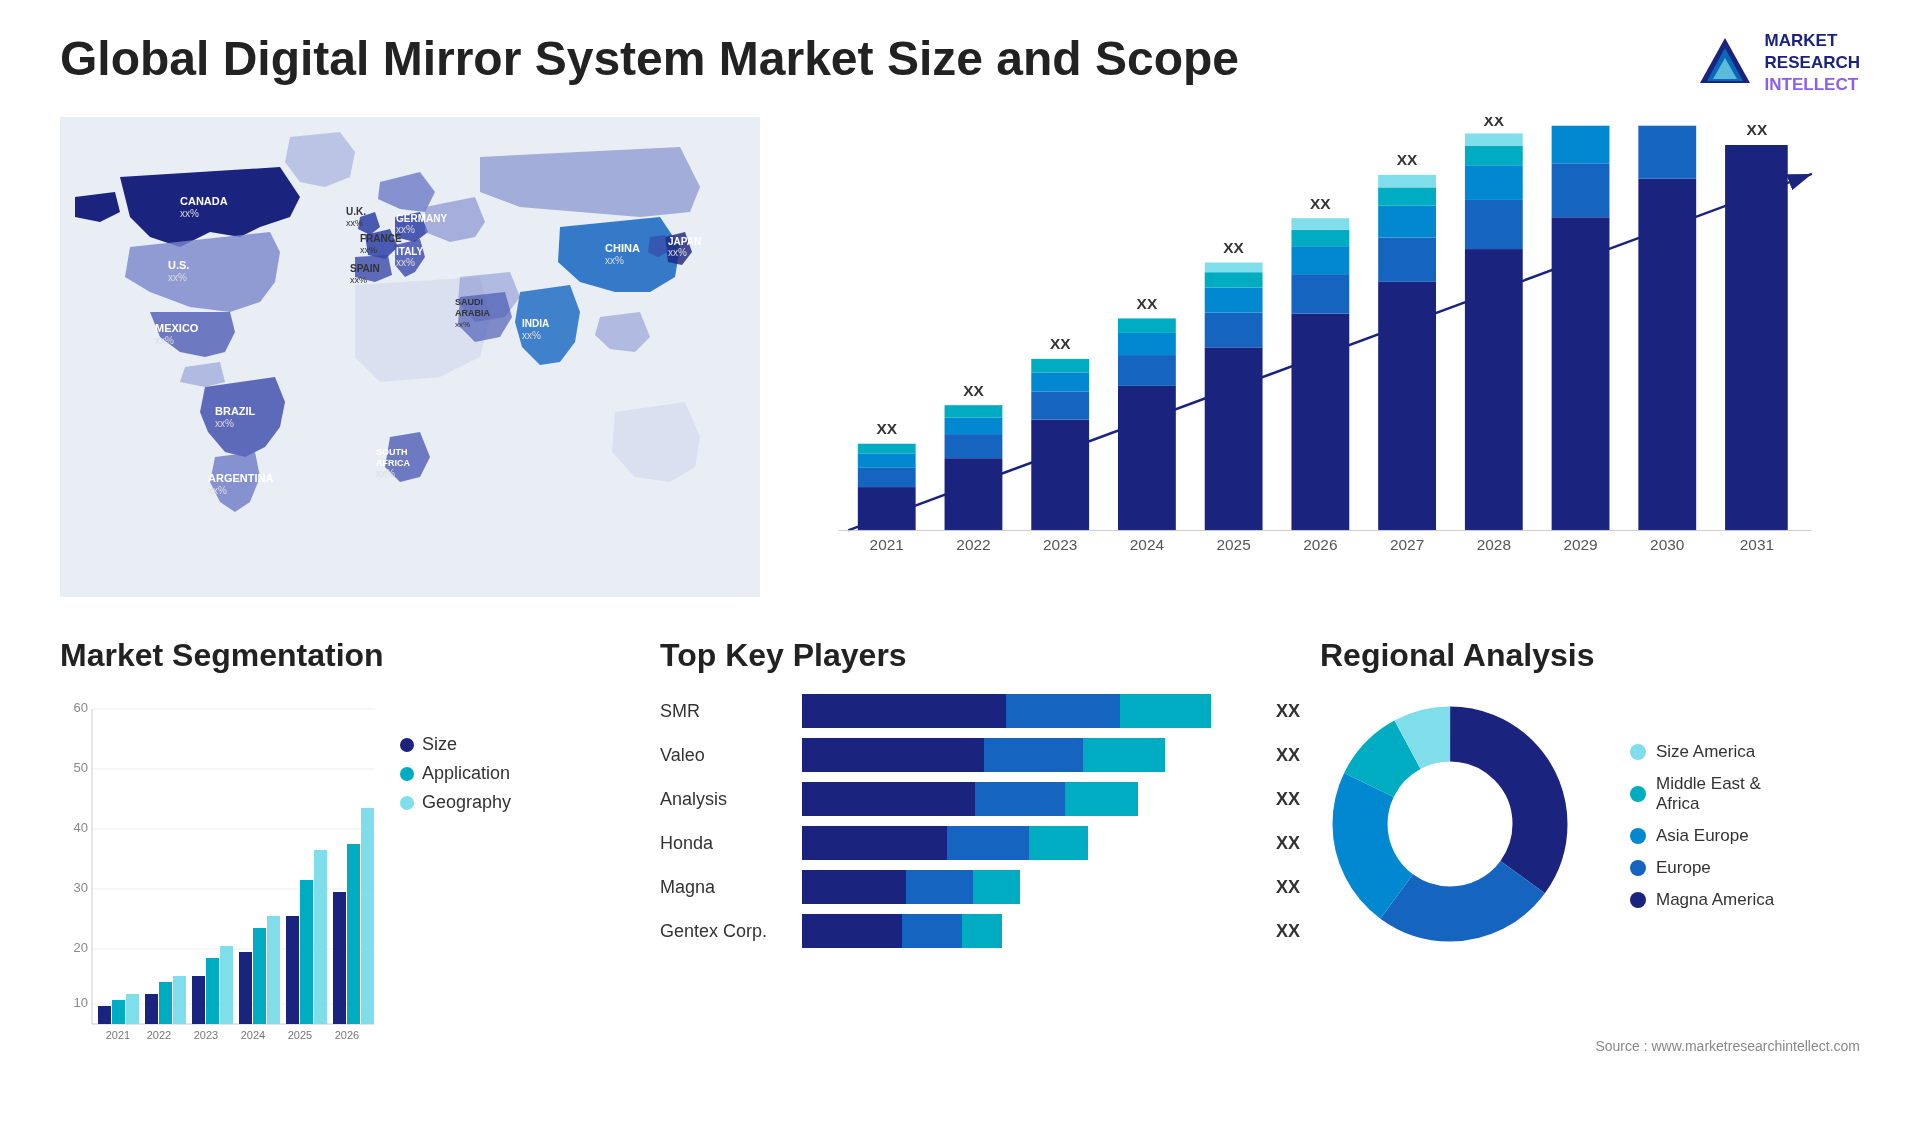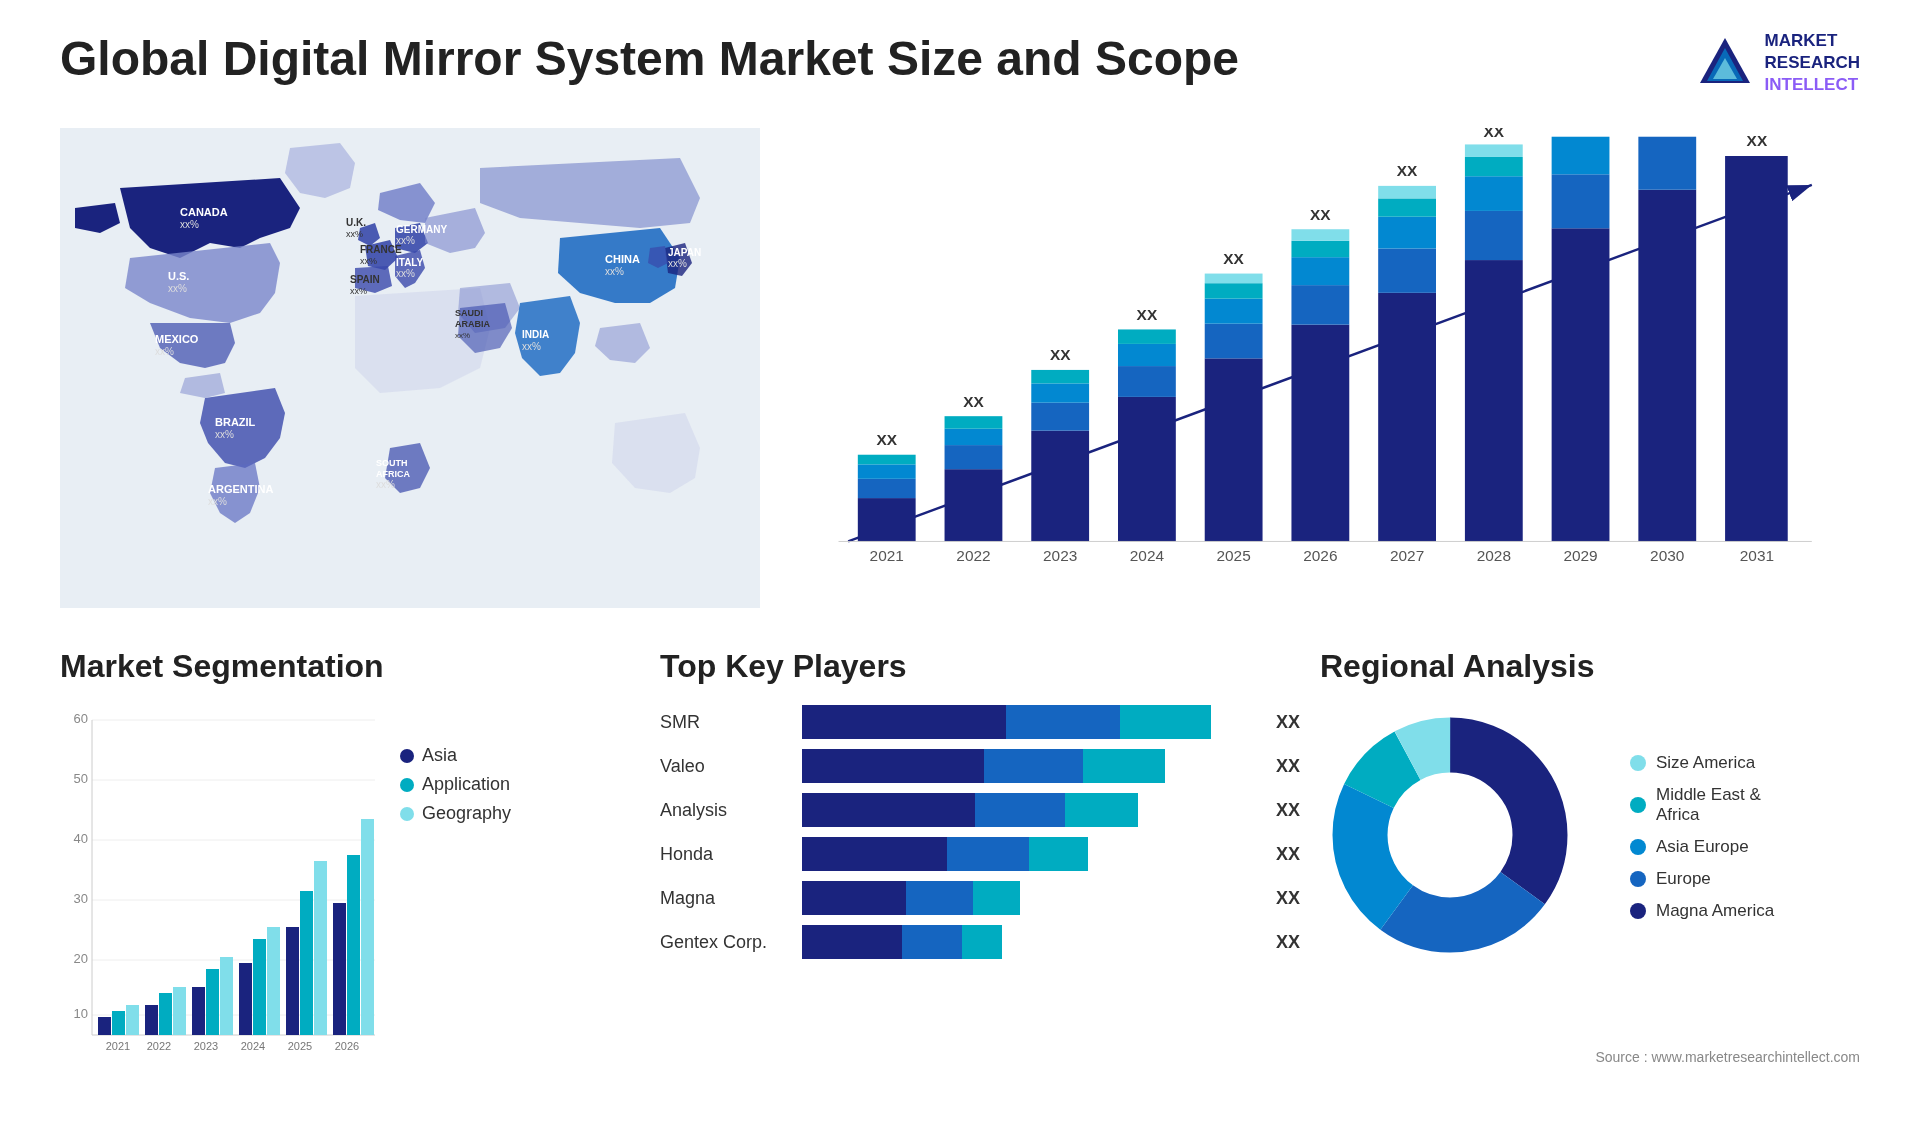--- a/index.html
+++ b/index.html
@@ -16,21 +16,21 @@
       min-height: 1146px;
       padding: 30px 60px;
       background: #fff;
     }
 
     
     .header {
       display: flex;
       justify-content: space-between;
       align-items: flex-start;
-      margin-bottom: 32px;
+      margin-bottom: 21px;
     }
 
     .main-title {
       font-size: 48px;
       font-weight: 700;
       color: #222;
       line-height: 1.2;
     }
 
     .logo-container {
@@ -507,21 +507,21 @@
 
           <rect x="273" y="198" width="13" height="132" fill="#1a237e"></rect>
           <rect x="287" y="150" width="13" height="180" fill="#00acc1"></rect>
           <rect x="301" y="114" width="13" height="216" fill="#80deea"></rect>
           <text x="287" y="345" font-size="11" fill="#777" text-anchor="middle">2026</text>
         </svg>
 
         <div class="legend" style="margin-top:40px;">
           <div class="legend-item">
             <div class="legend-dot" style="background:#1a237e;"></div>
-            <span>Asia</span>
+            <span>Size</span>
           </div>
           <div class="legend-item">
             <div class="legend-dot" style="background:#00acc1;"></div>
             <span>Application</span>
           </div>
           <div class="legend-item">
             <div class="legend-dot" style="background:#80deea;"></div>
             <span>Geography</span>
           </div>
         </div>

